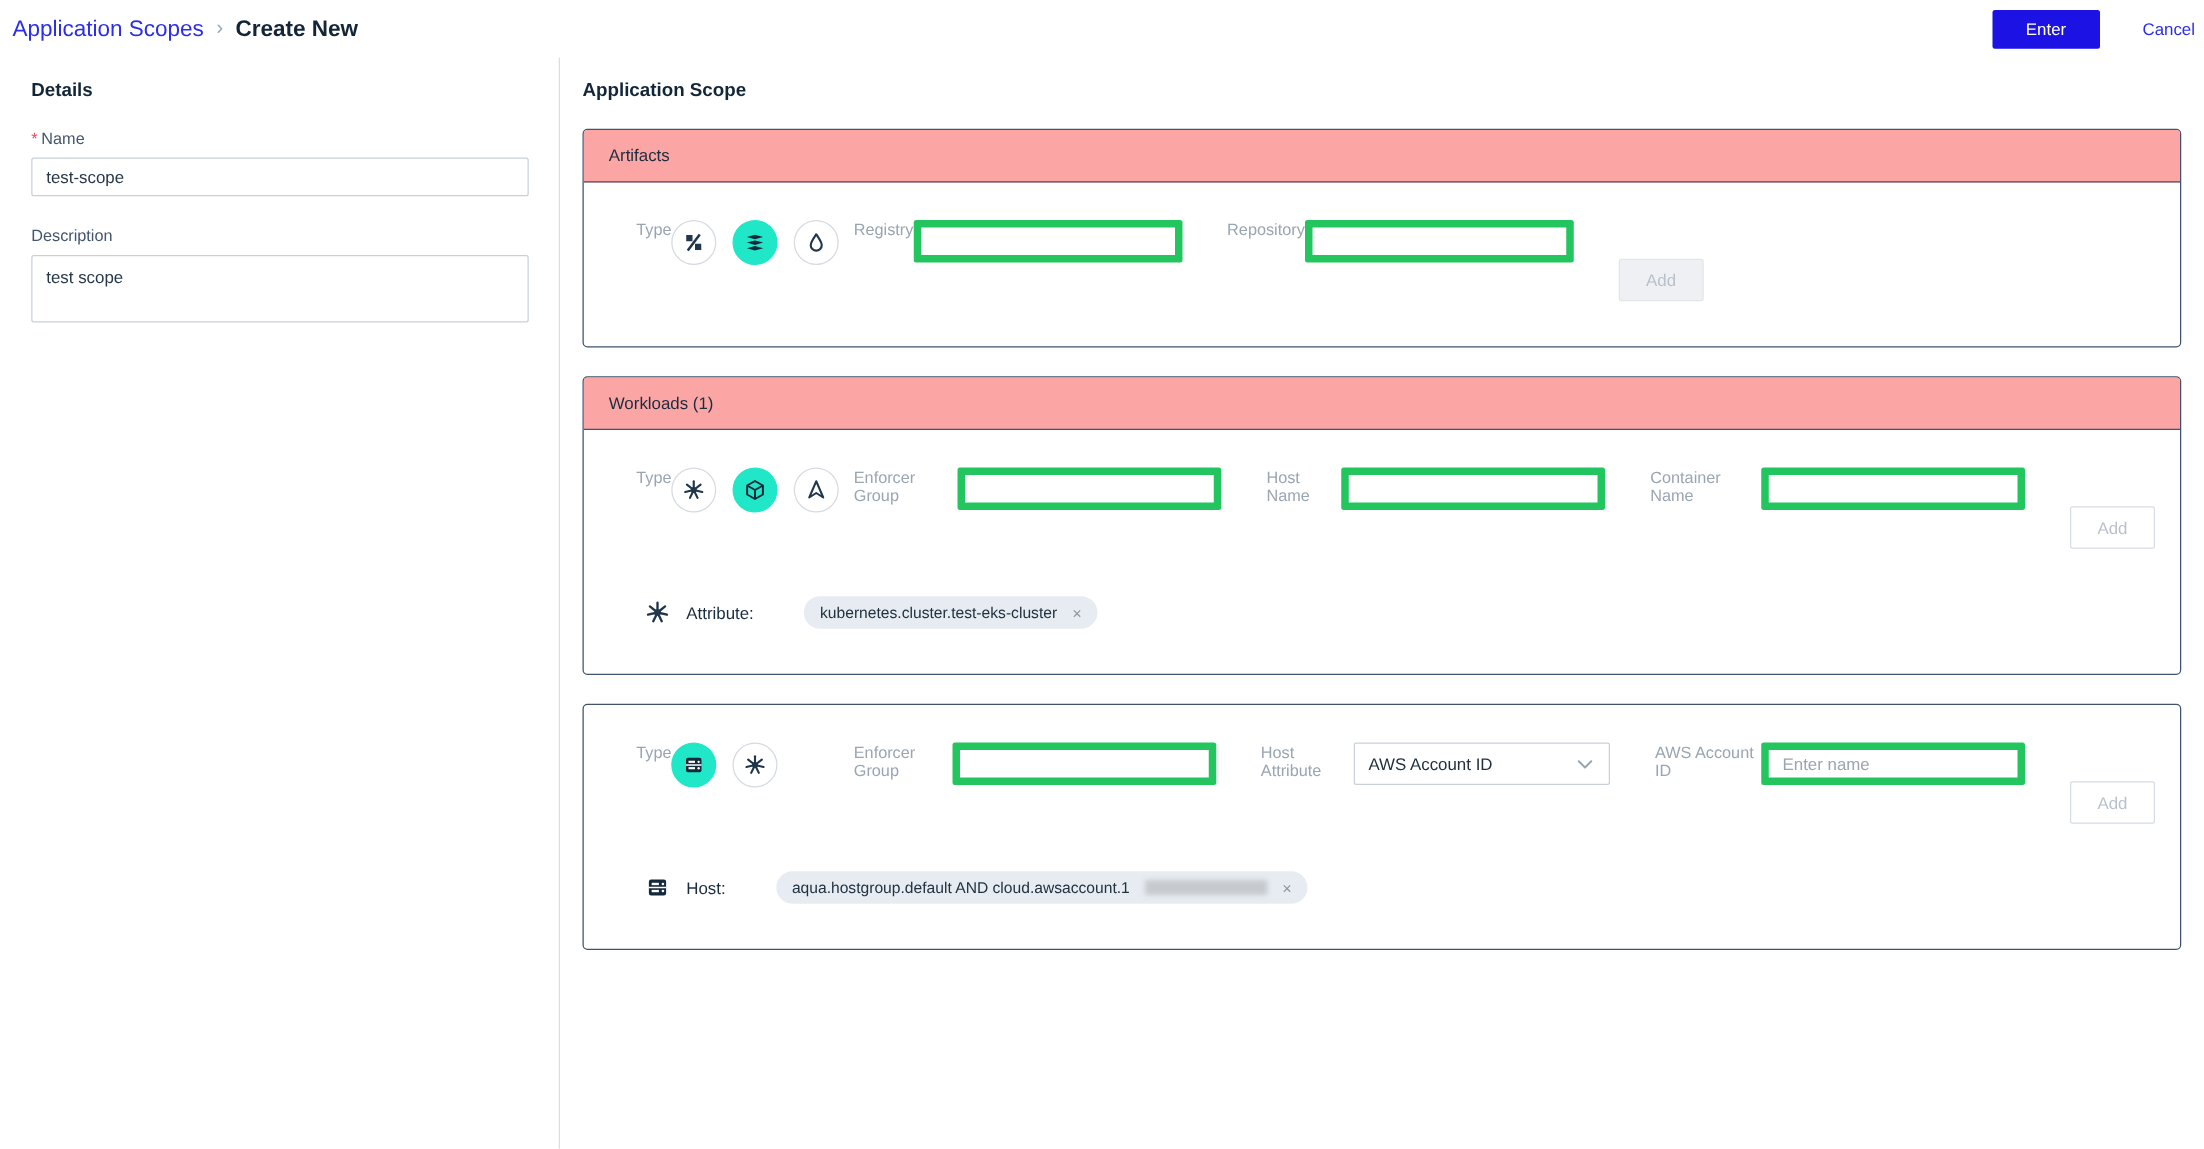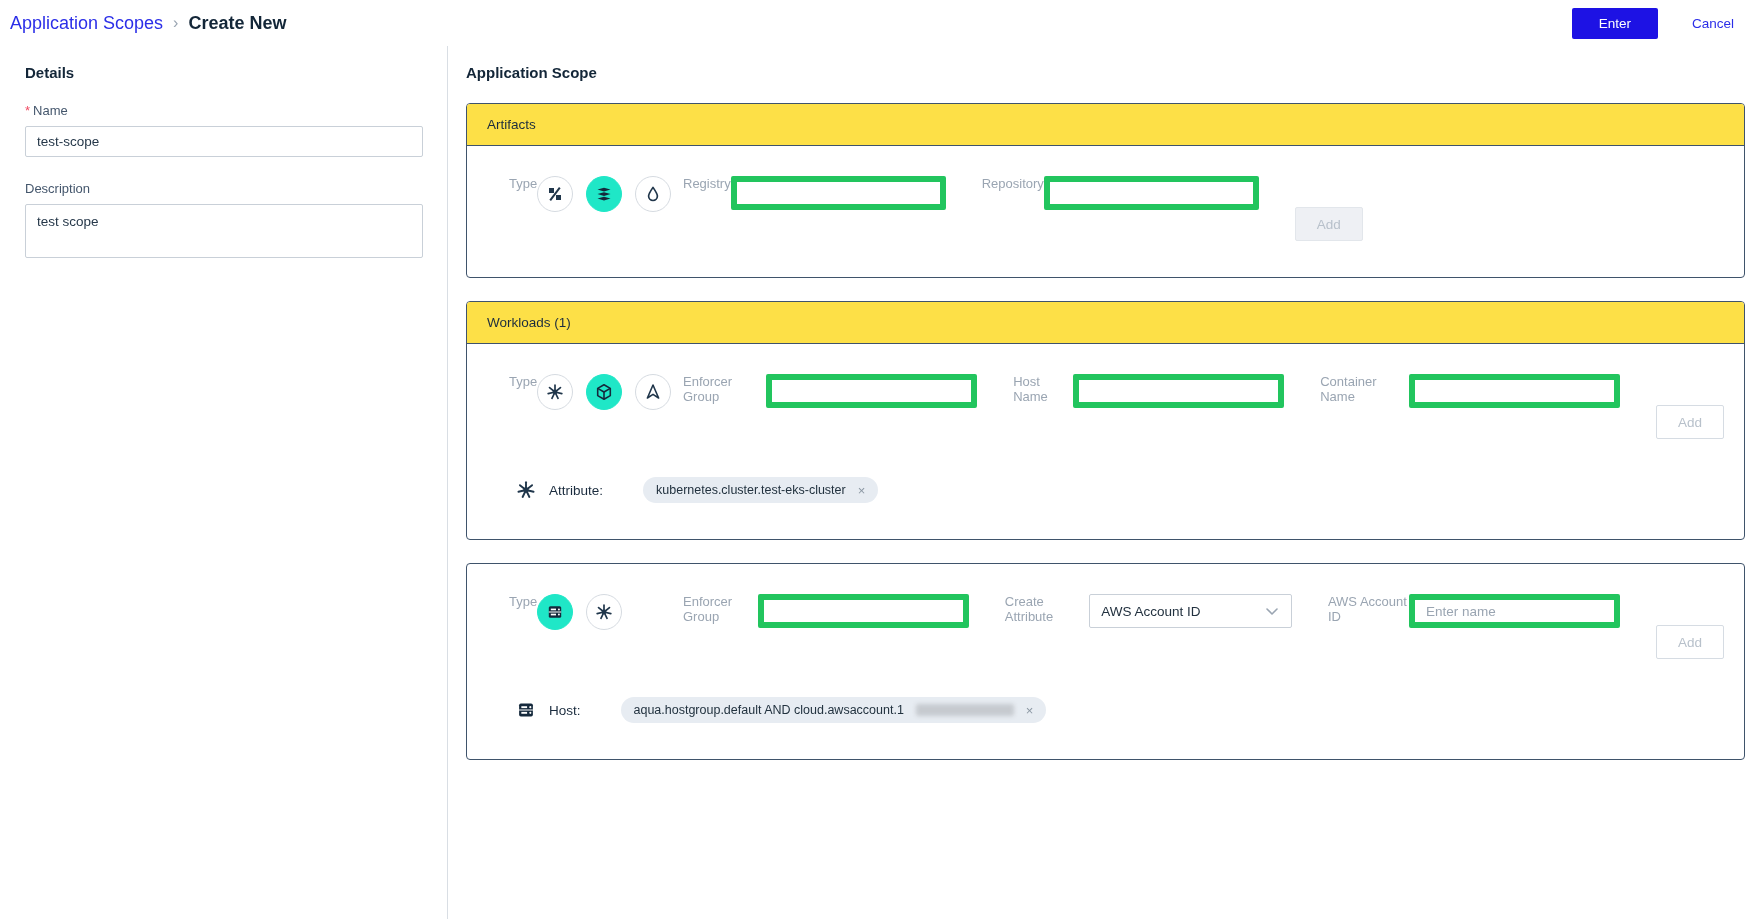--- a/index.html
+++ b/index.html
@@ -1,20 +1,20 @@
 <!DOCTYPE html>
 <html><head>
 <meta charset="utf-8">
 <style>
   * { box-sizing: border-box; margin: 0; padding: 0; }
   html,body { background:#ffffff; font-family:"Liberation Sans", sans-serif; color:#182c3f; }
   body { width:1763px; min-height:919px; }
 
   
-  .topbar { display:flex; justify-content:space-between; align-items:center; padding:9px 29px 9px 10px; height:46px; }
+  .topbar { display:flex; justify-content:space-between; align-items:center; padding:9px 7px 9px 10px; height:46px; }
   .breadcrumb { display:flex; align-items:center; gap:10px; font-size:18px; }
   .breadcrumb a { color:#2b2ee8; text-decoration:none; cursor:pointer; }
   .crumb-sep { color:#9aa5b2; font-size:16px; }
   .crumb-current { color:#132638; font-weight:600; }
   .top-actions { display:flex; align-items:center; gap:34px; }
   .btn-save { background:#1d12e4; color:#ffffff; border:none; border-radius:2px; font-size:13.5px; padding:8px 27px; cursor:pointer; font-family:inherit; }
   .link-cancel { color:#2b2ee8; font-size:13.5px; background:none; border:none; cursor:pointer; font-family:inherit; }
 
   
   .main { display:flex; align-items:stretch; min-height:873px; }
@@ -27,21 +27,21 @@
   .form-group { margin-bottom:24px; }
   .form-label { font-size:13px; color:#44566c; margin-bottom:8px; display:block; }
   .req { color:#f14b63; margin-right:3px; }
   .text-input { width:398px; border:1px solid #c9d0d8; border-radius:2px; padding:7px 11px; font-size:13.5px; color:#26384a; font-family:inherit; outline:none; background:#fff; }
   textarea.text-input { height:54px; resize:none; line-height:1.5; }
   .input-like { width:398px; border:1px solid #c9d0d8; border-radius:2px; padding:9px 11px; background:#fff; }
   .redacted-bar { display:inline-block; width:238px; height:13px; background:#c3c8ce; filter:blur(2px); border-radius:2px; vertical-align:middle; }
 
   
   .card { border:1px solid #3f536b; border-radius:4px; margin-bottom:23px; background:#fff; overflow:hidden; }
-  .card-header { background:#fde047; border-bottom:1px solid #3f536b; padding:13px 20px; font-size:13.5px; color:#1b2c3e; }
+  .card-header { background:#fca5a5; border-bottom:1px solid #3f536b; padding:13px 20px; font-size:13.5px; color:#1b2c3e; }
   .card-body { padding:30px 20px 36px 42px; }
   .field-row { display:flex; align-items:flex-start; gap:36px; }
   .col { display:flex; flex-direction:row; }
   .col-label { font-size:13px; color:#9aa5b2; margin-bottom:9px; }
   .type-col { width:138px; flex:none; }
   .type-icons { display:flex; gap:13px; }
   .circle-btn { width:36px; height:36px; border-radius:50%; border:1px solid #d6dbe1; background:#fff; display:flex; align-items:center; justify-content:center; cursor:pointer; }
   .circle-btn.selected { background:#1fe7c7; border-color:#1fe7c7; }
   .field-input { width:215px; height:34px; border:6px solid #22c55e; border-radius:2px; padding:0 11px; font-size:13.5px; color:#26384a; font-family:inherit; outline:none; }
   .field-input::placeholder { color:#9aa5b2; }
@@ -267,21 +267,21 @@
                     </svg>
                   </span>
               </button>
             </div>
           </div>
           <div class="col">
             <span class="col-label">Enforcer Group</span>
             <input class="field-input" type="text" style="">
           </div>
           <div class="col">
-            <span class="col-label">Create Attribute</span>
+            <span class="col-label">Host Attribute</span>
             <div class="select-box">
               <span>AWS Account ID</span>
               <span class="icon">
                   <svg width="18" height="18" viewBox="0 0 18 18">
                     <use href="#ic-chevron-down"></use>
                   </svg>
                 </span>
             </div>
           </div>
           <div class="col">

